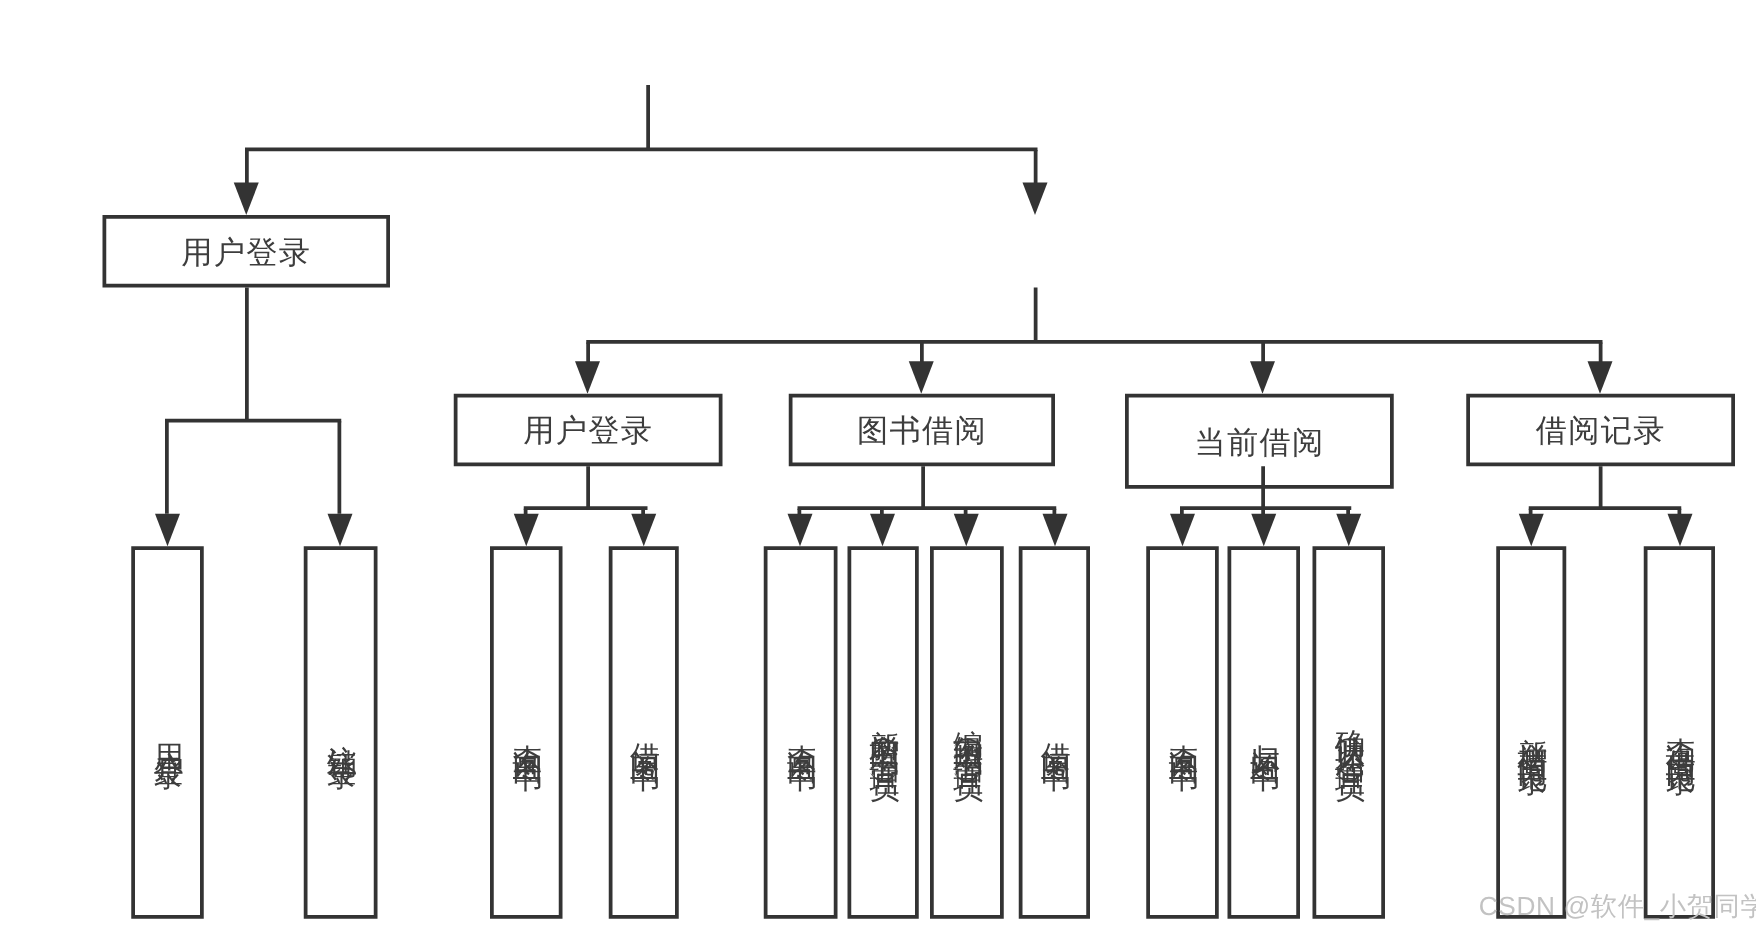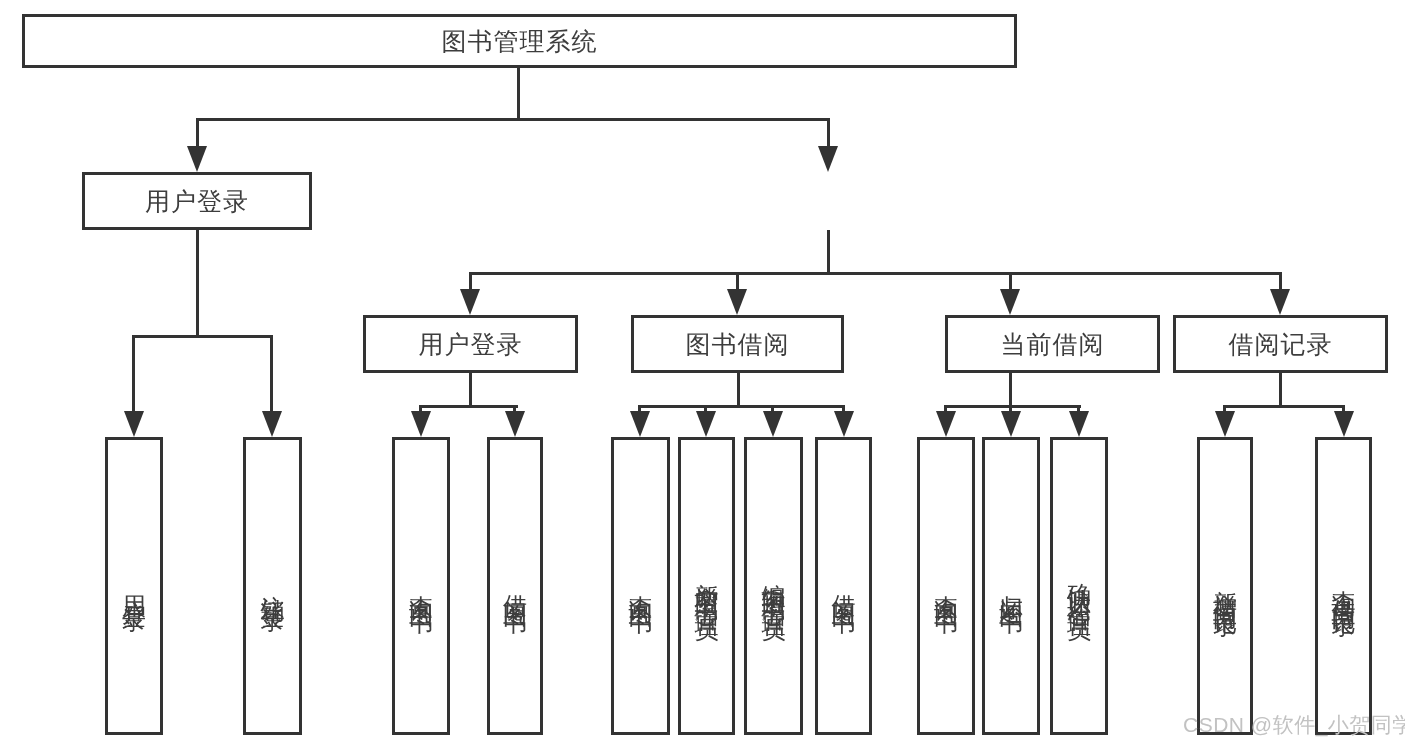--- a/index.html
+++ b/index.html
@@ -32,23 +32,20 @@
   .watermark{
     position:absolute;left:1183px;top:711px;z-index:5;
     font-size:21px;color:var(--wm);letter-spacing:0.5px;white-space:nowrap;
   }
 </style>
 </head>
 <body>
 
 <div class="canvas">
 
-  <div class="node hbox" style="left:22px;top:14px;width:995px;height:54px;">
-    <span>图书管理系统</span>
-  </div>
 
   <div class="ln" style="left:517px;top:68px;width:3px;height:52px;"></div>
   <div class="ln" style="left:196px;top:118px;width:634px;height:3px;"></div>
   <div class="ln" style="left:196px;top:120px;width:3px;height:28px;"></div>
   <div class="ar" style="left:187px;top:146px;"></div>
   <div class="ln" style="left:827px;top:120px;width:3px;height:28px;"></div>
   <div class="ar" style="left:818px;top:146px;"></div>
 
   <div class="node hbox" style="left:82px;top:172px;width:230px;height:58px;">
     <span>用户登录</span>
@@ -71,21 +68,21 @@
   <div class="ar" style="left:1000px;top:289px;"></div>
   <div class="ln" style="left:1279px;top:274px;width:3px;height:16px;"></div>
   <div class="ar" style="left:1270px;top:289px;"></div>
 
   <div class="node hbox" style="left:363px;top:315px;width:215px;height:58px;">
     <span>用户登录</span>
   </div>
   <div class="node hbox" style="left:631px;top:315px;width:213px;height:58px;font-family:Liberation Serif, serif;">
     <span>图书借阅</span>
   </div>
-  <div class="node hbox" style="left:945px;top:315px;width:215px;height:58px;">
+  <div class="node hbox" style="left:900px;top:315px;width:215px;height:76px;">
     <span>当前借阅</span>
   </div>
   <div class="node hbox" style="left:1173px;top:315px;width:215px;height:58px;">
     <span>借阅记录</span>
   </div>
 
   <div class="ln" style="left:469px;top:373px;width:3px;height:34px;"></div>
   <div class="ln" style="left:419px;top:405px;width:99px;height:3px;"></div>
   <div class="ln" style="left:419px;top:407px;width:3px;height:6px;"></div>
   <div class="ar" style="left:411px;top:411px;"></div>

